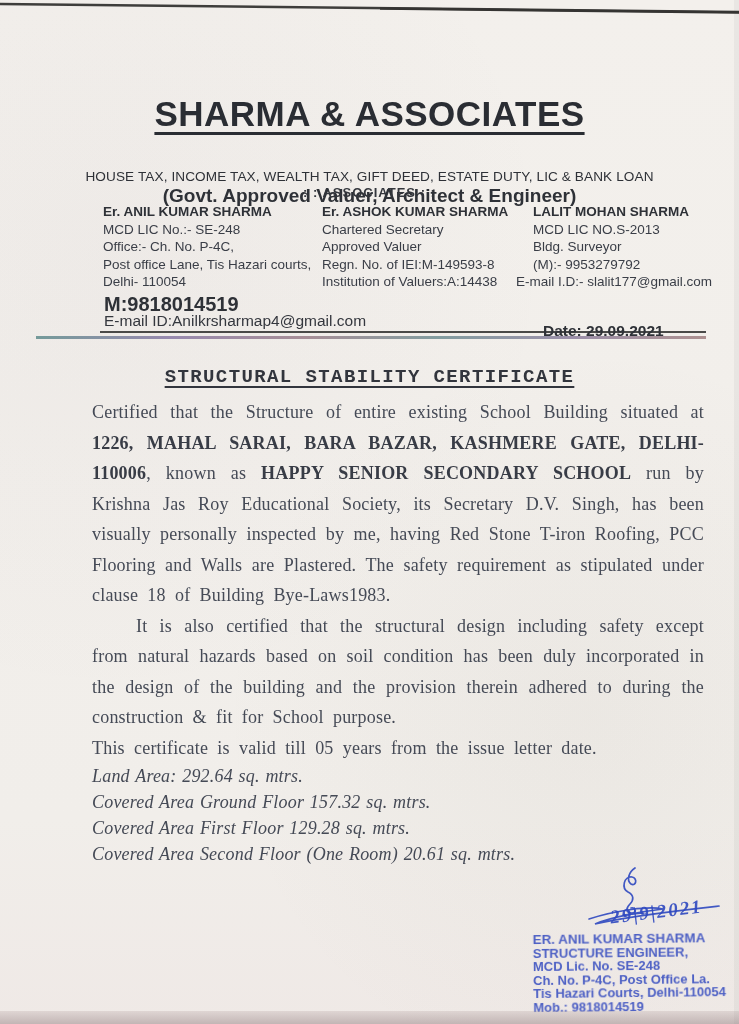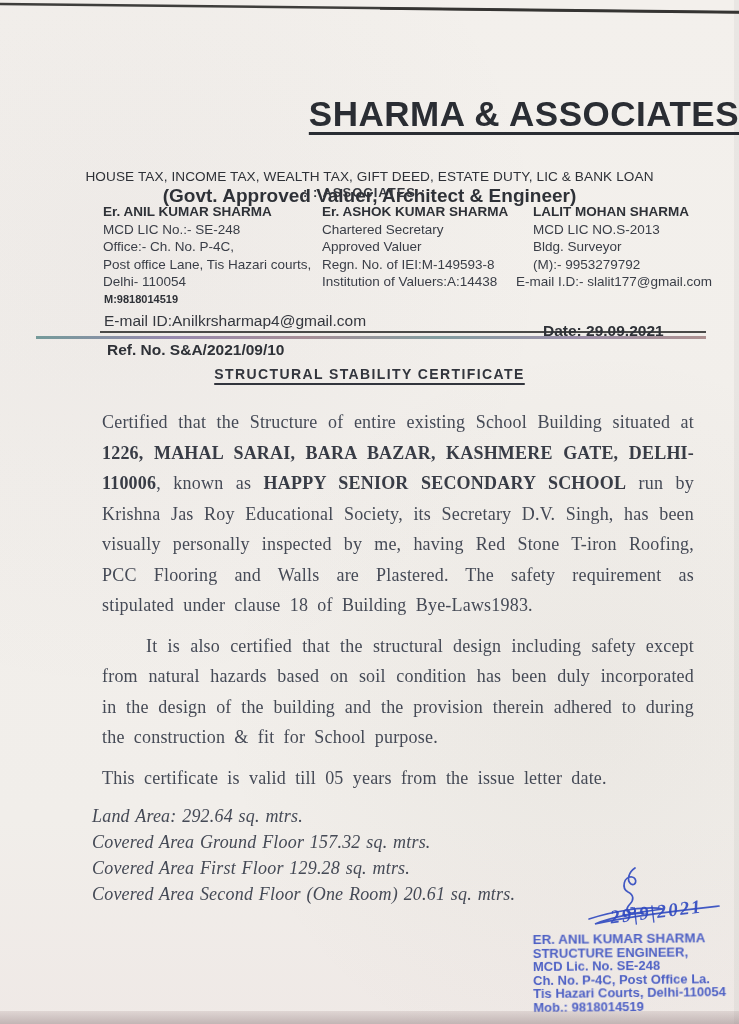--- a/index.html
+++ b/index.html
@@ -10,44 +10,44 @@
       radial-gradient(circle at 80% 70%, rgba(120,110,90,0.05), transparent 40%),
       linear-gradient(180deg,#f3f0ec 0%,#f1eeea 80%,#efe9e6 100%);
     font-family:"Liberation Sans", sans-serif;color:#34373e;
   }
   .abs{position:absolute;}
   .center{left:0;right:0;text-align:center;}
   
   .top-edge{top:0;left:0;width:739px;height:20px;}
   
   .company{top:94px;font-size:35px;font-weight:bold;letter-spacing:0.5px;color:#2a2d33;
-    text-decoration:underline;text-decoration-thickness:3px;text-underline-offset:6px;text-align:right;}
+    text-decoration:underline;text-decoration-thickness:3px;text-underline-offset:6px;}
   .subtitle{top:145px;font-size:19px;font-weight:bold;color:#2e3137;margin-top:40px;}
   .services{top:169px;font-size:13.6px;font-weight:normal;color:#2e3137;letter-spacing:0.1px;}
   .associates{top:185px;font-size:13px;font-weight:bold;color:#33363c;letter-spacing:1px;}
   .partners{top:203px;left:103px;width:630px;display:flex;}
   .partner{font-size:13.5px;line-height:17.6px;color:#3a3e47;}
   .partner .pname{font-weight:bold;color:#2e3137;}
   .p1{width:219px;}
   .p2c{width:211px;}
   .p3{flex:1;}
   .p3 .pmail{white-space:nowrap;margin-left:-17px;}
-  .mobile{top:293px;left:104px;font-size:11px;font-weight:bold;color:#2e3137;}
+  .mobile{top:293px;left:104px;font-size:20px;font-weight:bold;color:#2e3137;}
   .email{top:312px;left:104px;font-size:15.5px;color:#34373e;}
   .rule-thin{top:331px;left:100px;width:606px;height:2px;background:#4a4a48;}
   .rule-rainbow{top:336px;left:36px;width:670px;height:3px;opacity:.85;
     background:linear-gradient(90deg,#5f8c8c,#8878a4,#9a7d88,#6f8f93,#8d7f9e,#a08080);}
   .refno{top:341px;left:107px;font-size:15.5px;font-weight:bold;color:#2e3137;}
   .dateline{top:322px;left:543px;font-size:15.5px;font-weight:bold;color:#2e3137;}
   
-  .doc-title{top:366px;font-family:Liberation Sans, sans-serif;font-size:14px;font-weight:bold;
+  .doc-title{top:366px;font-family:Liberation Mono, monospace;font-size:19px;font-weight:bold;
     letter-spacing:1.4px;color:#32353d;text-decoration:underline;text-decoration-thickness:2px;text-underline-offset:4px;}
   .bodytext{top:397px;left:92px;width:612px;font-family:"Liberation Serif",serif;
     font-size:18px;line-height:30.5px;color:#454a56;text-align:justify;word-spacing:4.5px;letter-spacing:0.2px;}
-  .bodytext p{margin:10px;}
+  .bodytext p{margin:0;}
   .bodytext .indent{text-indent:44px;}
   .bodytext b{color:#383c46;}
   .areas{line-height:26px;text-align:left;word-spacing:1px;font-style:italic;}
   
   .sig-svg{top:866px;left:583px;width:142px;height:66px;}
   .sig-date{top:901px;left:610px;font-family:"Liberation Serif",serif;font-style:italic;
     font-size:19px;font-weight:bold;color:#2f49c0;transform:rotate(-7deg);letter-spacing:2px;opacity:.9;}
   .stamp{top:932px;left:533px;width:205px;font-weight:bold;color:#4055c2;
     font-size:13px;line-height:13.5px;transform:rotate(-0.6deg);filter:blur(0.4px);opacity:.92;}
   .stamp .s1{font-size:13.4px;}
@@ -94,21 +94,20 @@
       <div class="pline pmail">E-mail I.D:- slalit177@gmail.com</div>
     </div>
   </div>
 
   <div class="abs mobile">M:9818014519</div>
   <div class="abs email">E-mail ID:Anilkrsharmap4@gmail.com</div>
 
   <div class="abs rule-thin"></div>
   <div class="abs rule-rainbow"></div>
 
-  <div class="abs refno">Ref. No. S&amp;A/2021/09/10</div>
   <div class="abs dateline">Date: 29.09.2021</div>
 
   <div class="abs center doc-title">STRUCTURAL STABILITY CERTIFICATE</div>
 
   <div class="abs bodytext">
     <p><span>Certified that the Structure of entire existing School Building situated at </span><b>1226,  MAHAL SARAI, BARA BAZAR, KASHMERE GATE, DELHI-110006</b><span>, known as </span><b>HAPPY SENIOR SECONDARY SCHOOL</b><span> run by Krishna Jas Roy Educational Society, its Secretary D.V. Singh, has been visually personally inspected by me, having Red Stone T-iron Roofing, PCC Flooring and Walls are Plastered. The safety requirement as stipulated under clause 18 of Building Bye-Laws1983.</span></p>
     <p class="indent">It is also certified that the structural design including safety except from natural hazards based on soil condition has been duly incorporated in the design of the building and the provision therein adhered to during the construction &amp; fit for School purpose.</p>
     <p>This certificate is valid till 05 years from the issue letter date.</p>
     <div class="areas">
       <div>Land Area: 292.64 sq. mtrs.</div>

